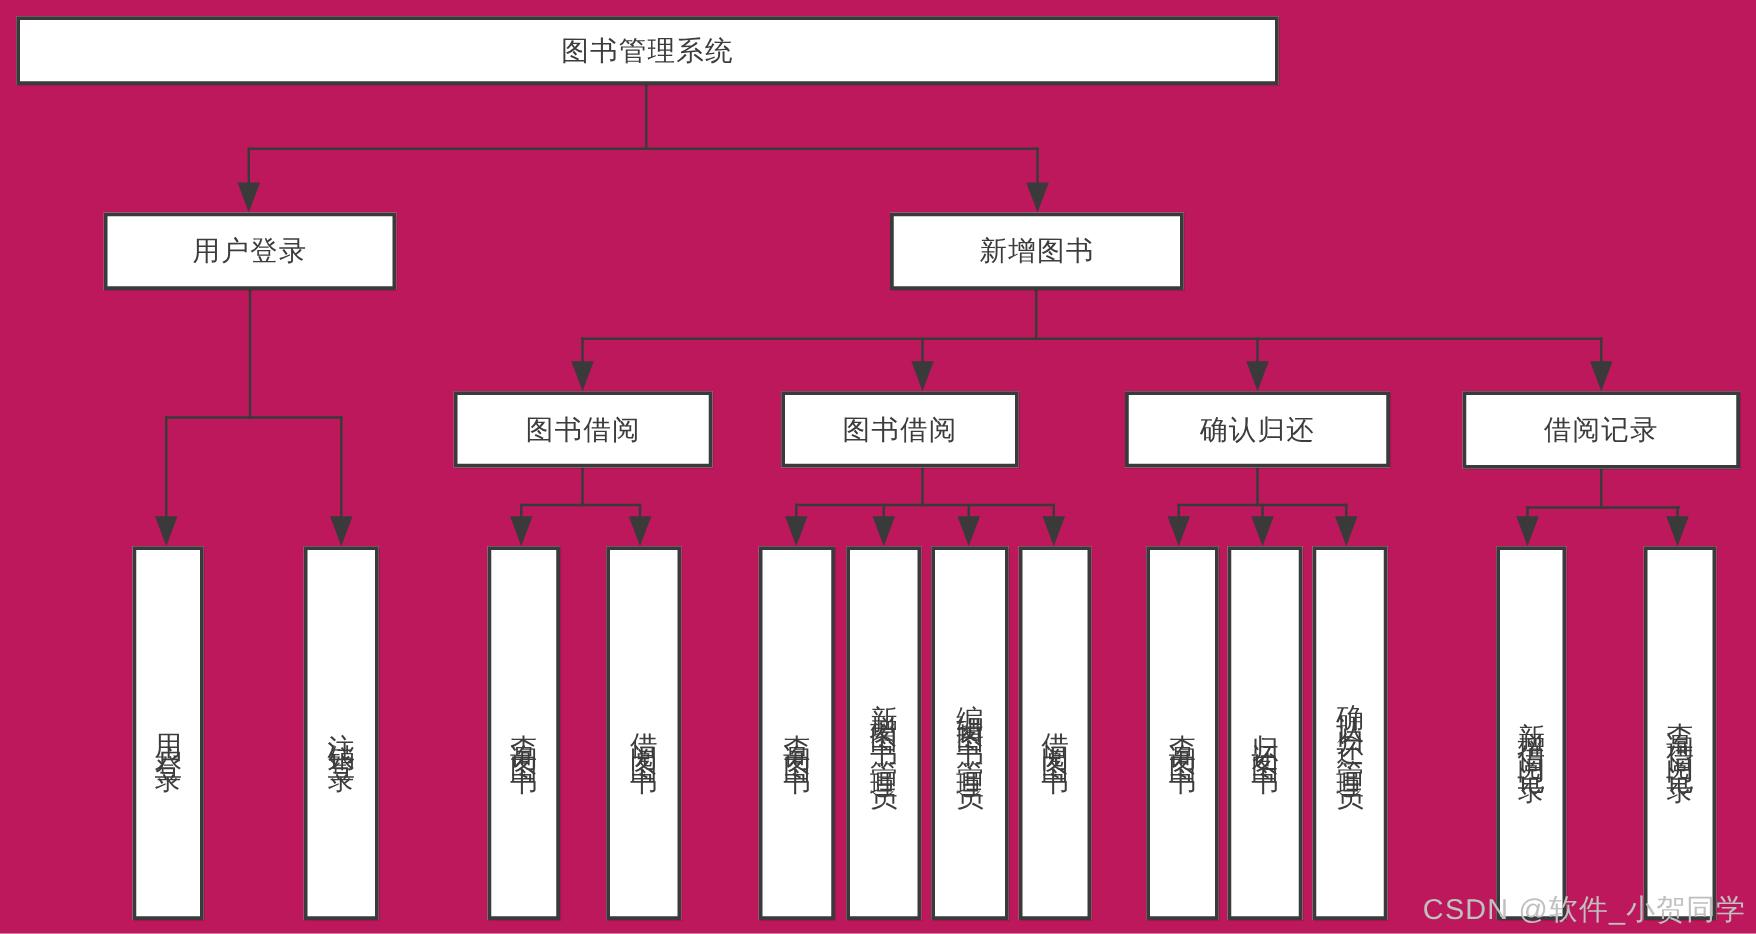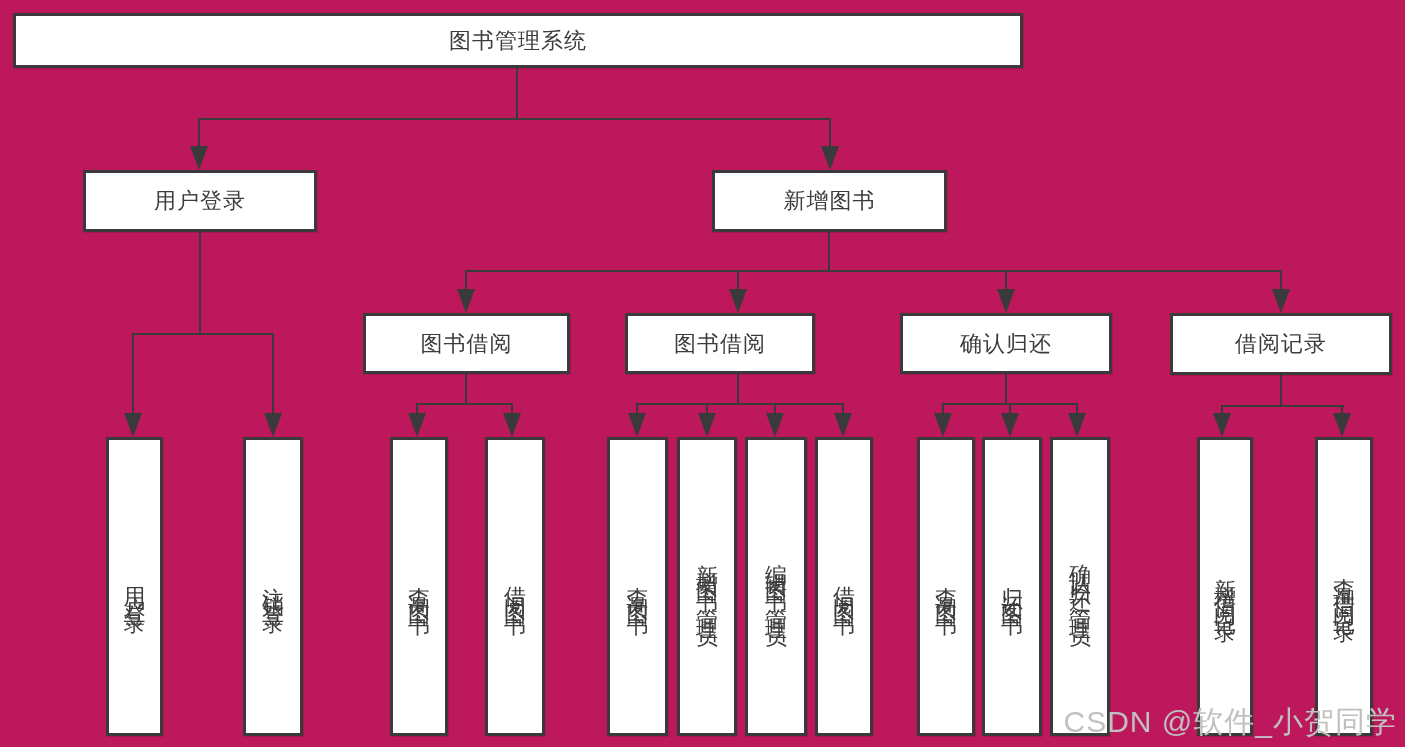--- a/index.html
+++ b/index.html
@@ -19,21 +19,21 @@
     letter-spacing:9px;line-height:1;white-space:nowrap;
   }
   .seg{position:absolute;background:#3a3a3a;}
   .arrow{
     position:absolute;width:0;height:0;
     border-left:9px solid transparent;border-right:9px solid transparent;
     border-top:24px solid #3a3a3a;
   }
   .watermark{
     position:absolute;right:8px;bottom:4px;
-    color:#c0c0c0;font-size:30px;letter-spacing:1px;pointer-events:none;
+    color:#c0c0c0;font-size:23px;letter-spacing:1px;pointer-events:none;
   }
 </style>
 </head>
 <body>
 
 <div class="canvas">
   <div id="layer">
       <div class="seg" style="left: 516px; top: 68px; width: 2px; height: 52px;"></div>
       <div class="seg" style="left: 199px; top: 118px; width: 632px; height: 2px;"></div>
       <div class="seg" style="left: 198px; top: 118px; width: 2px; height: 32px;"></div>

